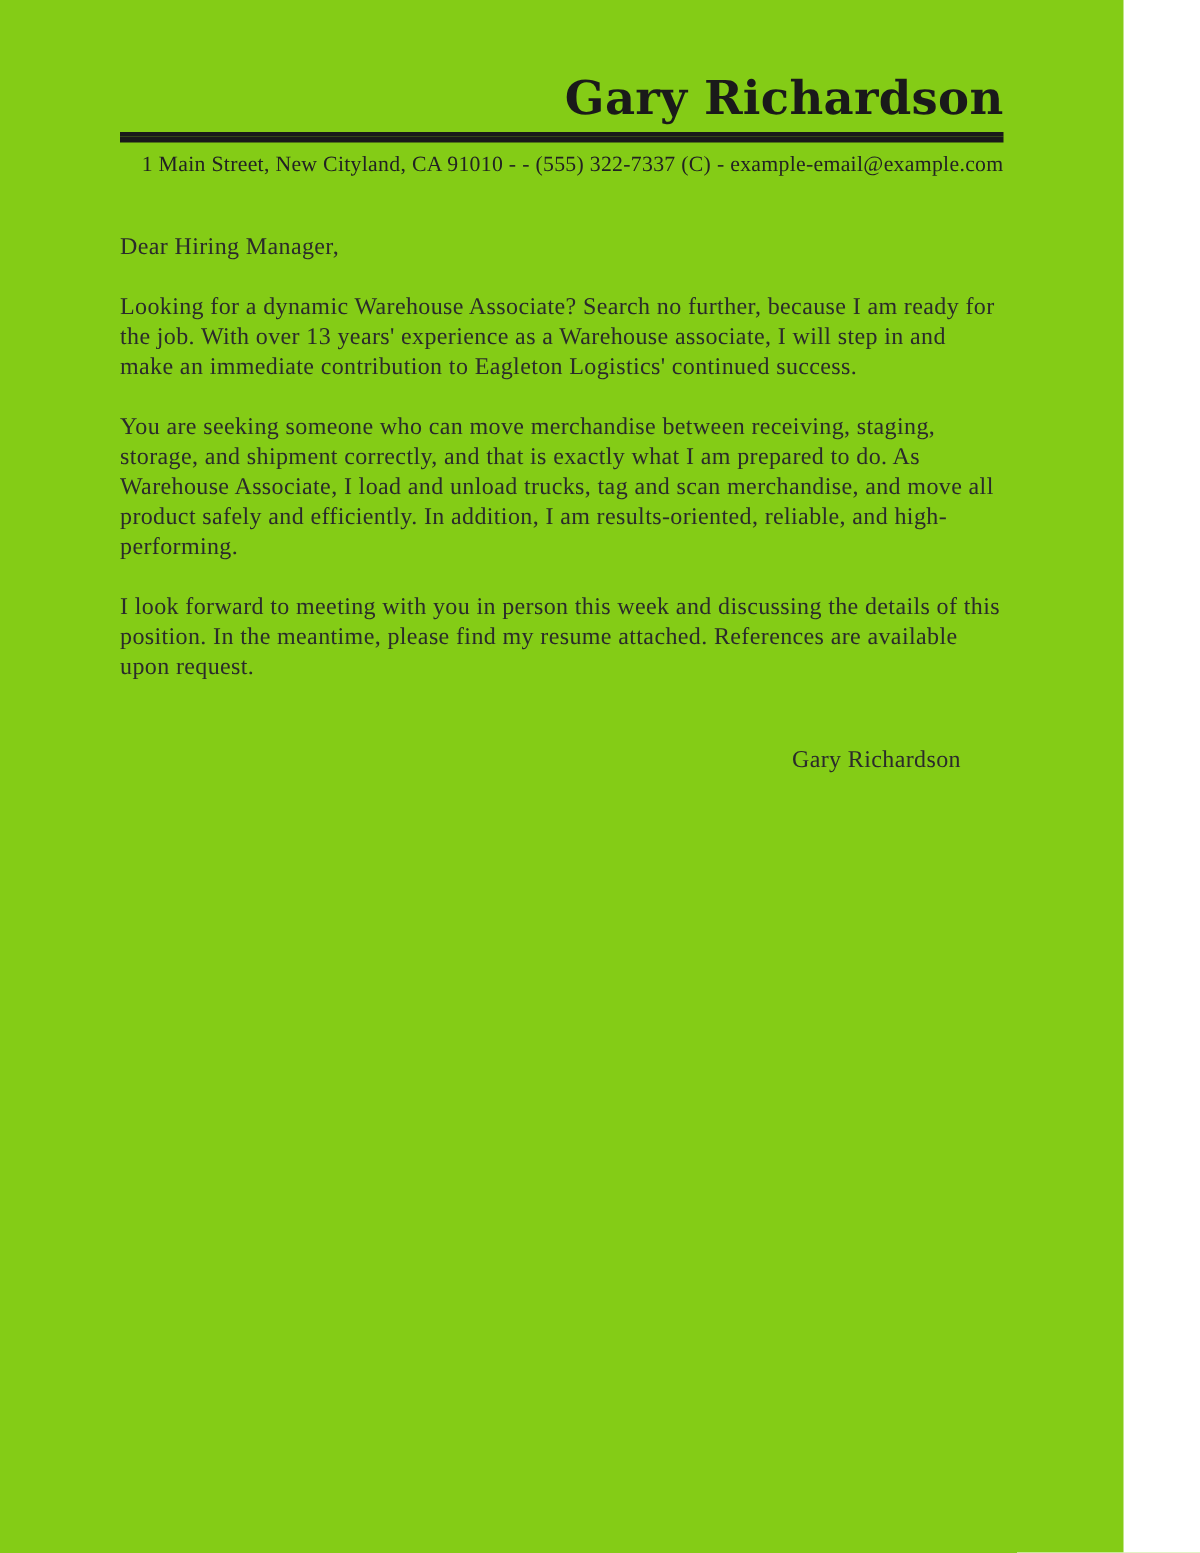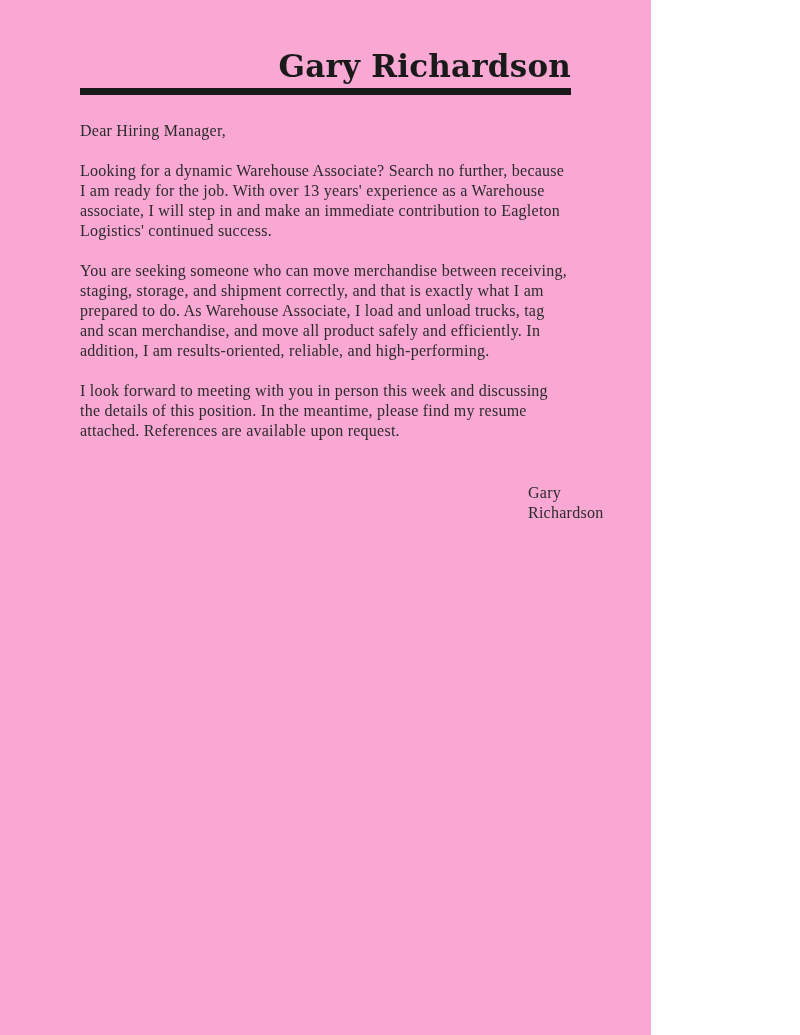--- a/index.html
+++ b/index.html
@@ -3,23 +3,23 @@
 <meta charset="utf-8">
 <style>
   * { margin: 0; padding: 0; box-sizing: border-box; }
   html, body {
     width: 800px;
     background: #ffffff;
     font-family: "Liberation Serif", "DejaVu Serif", serif;
   }
   .page {
     position: relative;
-    width: 651px;
+    width: 749px;
     height: 1035px;
-    background: #f9a8d4;
+    background: #84cc16;
     overflow: hidden;
   }
   .content {
     padding: 48px 80px 0 80px;
   }
   .header { text-align: right; }
   .name {
     font-size: 31px;
     font-weight: 700;
     color: #1a1a1a;
@@ -33,21 +33,21 @@
     border-top: 3px solid #1a1a1a;
     border-bottom: 4px solid #1a1a1a;
   }
   .contact {
     margin-top: 7px;
     font-size: 14.5px;
     color: #222222;
     letter-spacing: 0.2px;
   }
   .body-text {
-    margin-top: 26px;
+    margin-top: 36px;
     font-size: 16px;
     line-height: 20px;
     color: #2b2b2b;
     letter-spacing: 0.25px;
   }
   .body-text p { margin-bottom: 20px; }
   .salutation { margin-bottom: 8px; }
   .closing {
     margin-left: 448px;
     margin-top: 11px;
@@ -57,20 +57,21 @@
 </style>
 </head>
 <body>
 
 <div class="page">
   <div class="content">
 
     <header class="header">
       <h1 class="name">Gary Richardson</h1>
       <div class="rule"></div>
+      <div class="contact">1 Main Street, New Cityland, CA 91010 - - (555) 322-7337 (C) - example-email@example.com</div>
     </header>
 
     <main class="body-text">
       <p class="salutation">Dear Hiring Manager,</p>
 
       <p>Looking for a dynamic Warehouse Associate? Search no further, because I am ready for the job. With over 13 years' experience as a Warehouse associate, I will step in and make an immediate contribution to Eagleton Logistics' continued success.</p>
 
       <p>You are seeking someone who can move merchandise between receiving, staging, storage, and shipment correctly, and that is exactly what I am prepared to do. As Warehouse Associate, I load and unload trucks, tag and scan merchandise, and move all product safely and efficiently. In addition, I am results-oriented, reliable, and high-performing.</p>
 
       <p>I look forward to meeting with you in person this week and discussing the details of this position. In the meantime, please find my resume attached. References are available upon request.</p>

